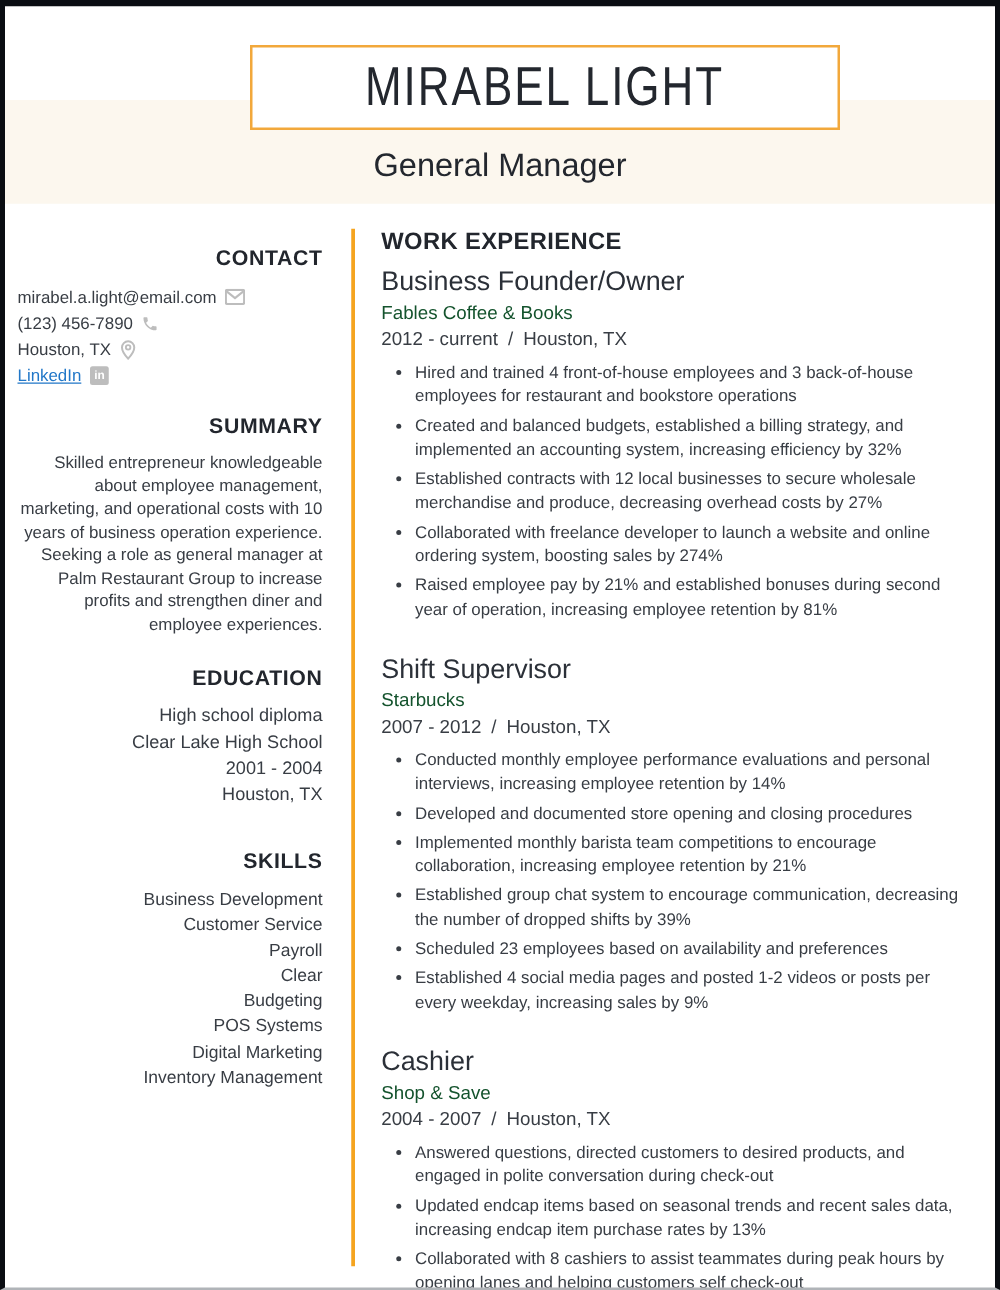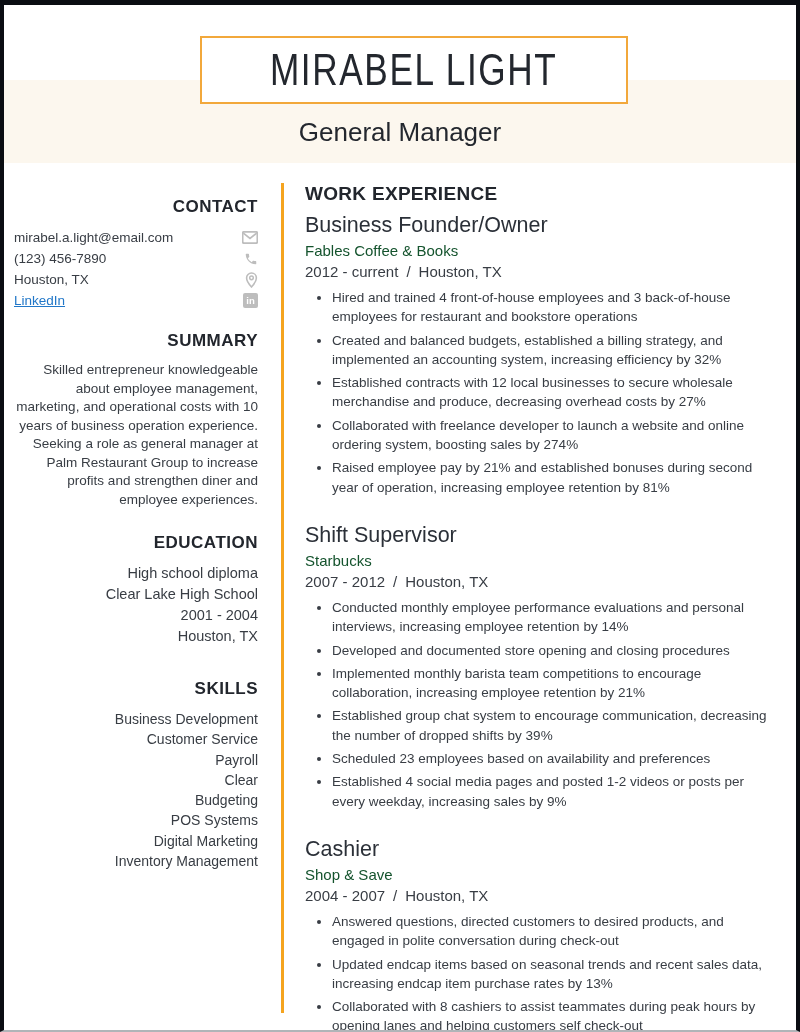--- a/index.html
+++ b/index.html
@@ -12,42 +12,42 @@
     border-left:4px solid #0a0d12;
     border-right:4px solid #0a0d12;
     border-bottom:2px solid #b0b4b8;
     font-family:"Liberation Sans","DejaVu Sans",sans-serif;
     color:#383d44;
     overflow:hidden;
   }
   .band{position:absolute;left:0;right:0;top:75px;height:83px;background:#FCF7EE;}
   .name-box{
     position:absolute;top:31px;left:50%;margin-left:-200px;
-    width:428px;height:68px;box-sizing:border-box;
+    width:472px;height:68px;box-sizing:border-box;
     background:#ffffff;border:2px solid #F2A83B;
     display:flex;align-items:center;justify-content:center;
   }
   .name{
     font-size:44px;font-weight:400;color:#23272e;
     letter-spacing:2px;white-space:nowrap;
     transform:scaleX(0.8);transform-origin:center;
   }
   .cand-title{
     position:absolute;top:112px;left:0;right:0;
     text-align:center;font-size:26px;color:#23272e;
   }
   .divider{position:absolute;left:277px;top:178px;width:3px;height:830px;background:#F5A41F;}
 
   
   .sidebar{position:absolute;left:10px;top:192px;width:244px;text-align:right;}
   .sidebar h3{margin:0 0 10px 0;font-size:17px;font-weight:700;color:#22262d;letter-spacing:.5px;}
   .sec-summary{margin-top:20px;}
   .sec-education{margin-top:24px;}
   .sec-skills{margin-top:32px;}
-  .citem{display:flex;justify-content:space-between;align-items:center;gap:7px;
+  .citem{display:flex;justify-content:flex-start;align-items:center;gap:7px;
          font-size:13.5px;line-height:21px;color:#383d44;}
   .citem svg{flex:0 0 auto;}
   .link{color:#2177C8;text-decoration:underline;cursor:pointer;}
   .in-badge{
     display:inline-flex;align-items:center;justify-content:center;
     width:15px;height:15px;border-radius:2px;background:#bdbdbd;
     color:#ffffff;font-size:9.5px;font-weight:700;line-height:1;
   }
   .summary-text{margin:6px 0 0;font-size:13.5px;line-height:18.5px;color:#383d44;}
   .edu-line{font-size:14.5px;line-height:21px;color:#383d44;}

